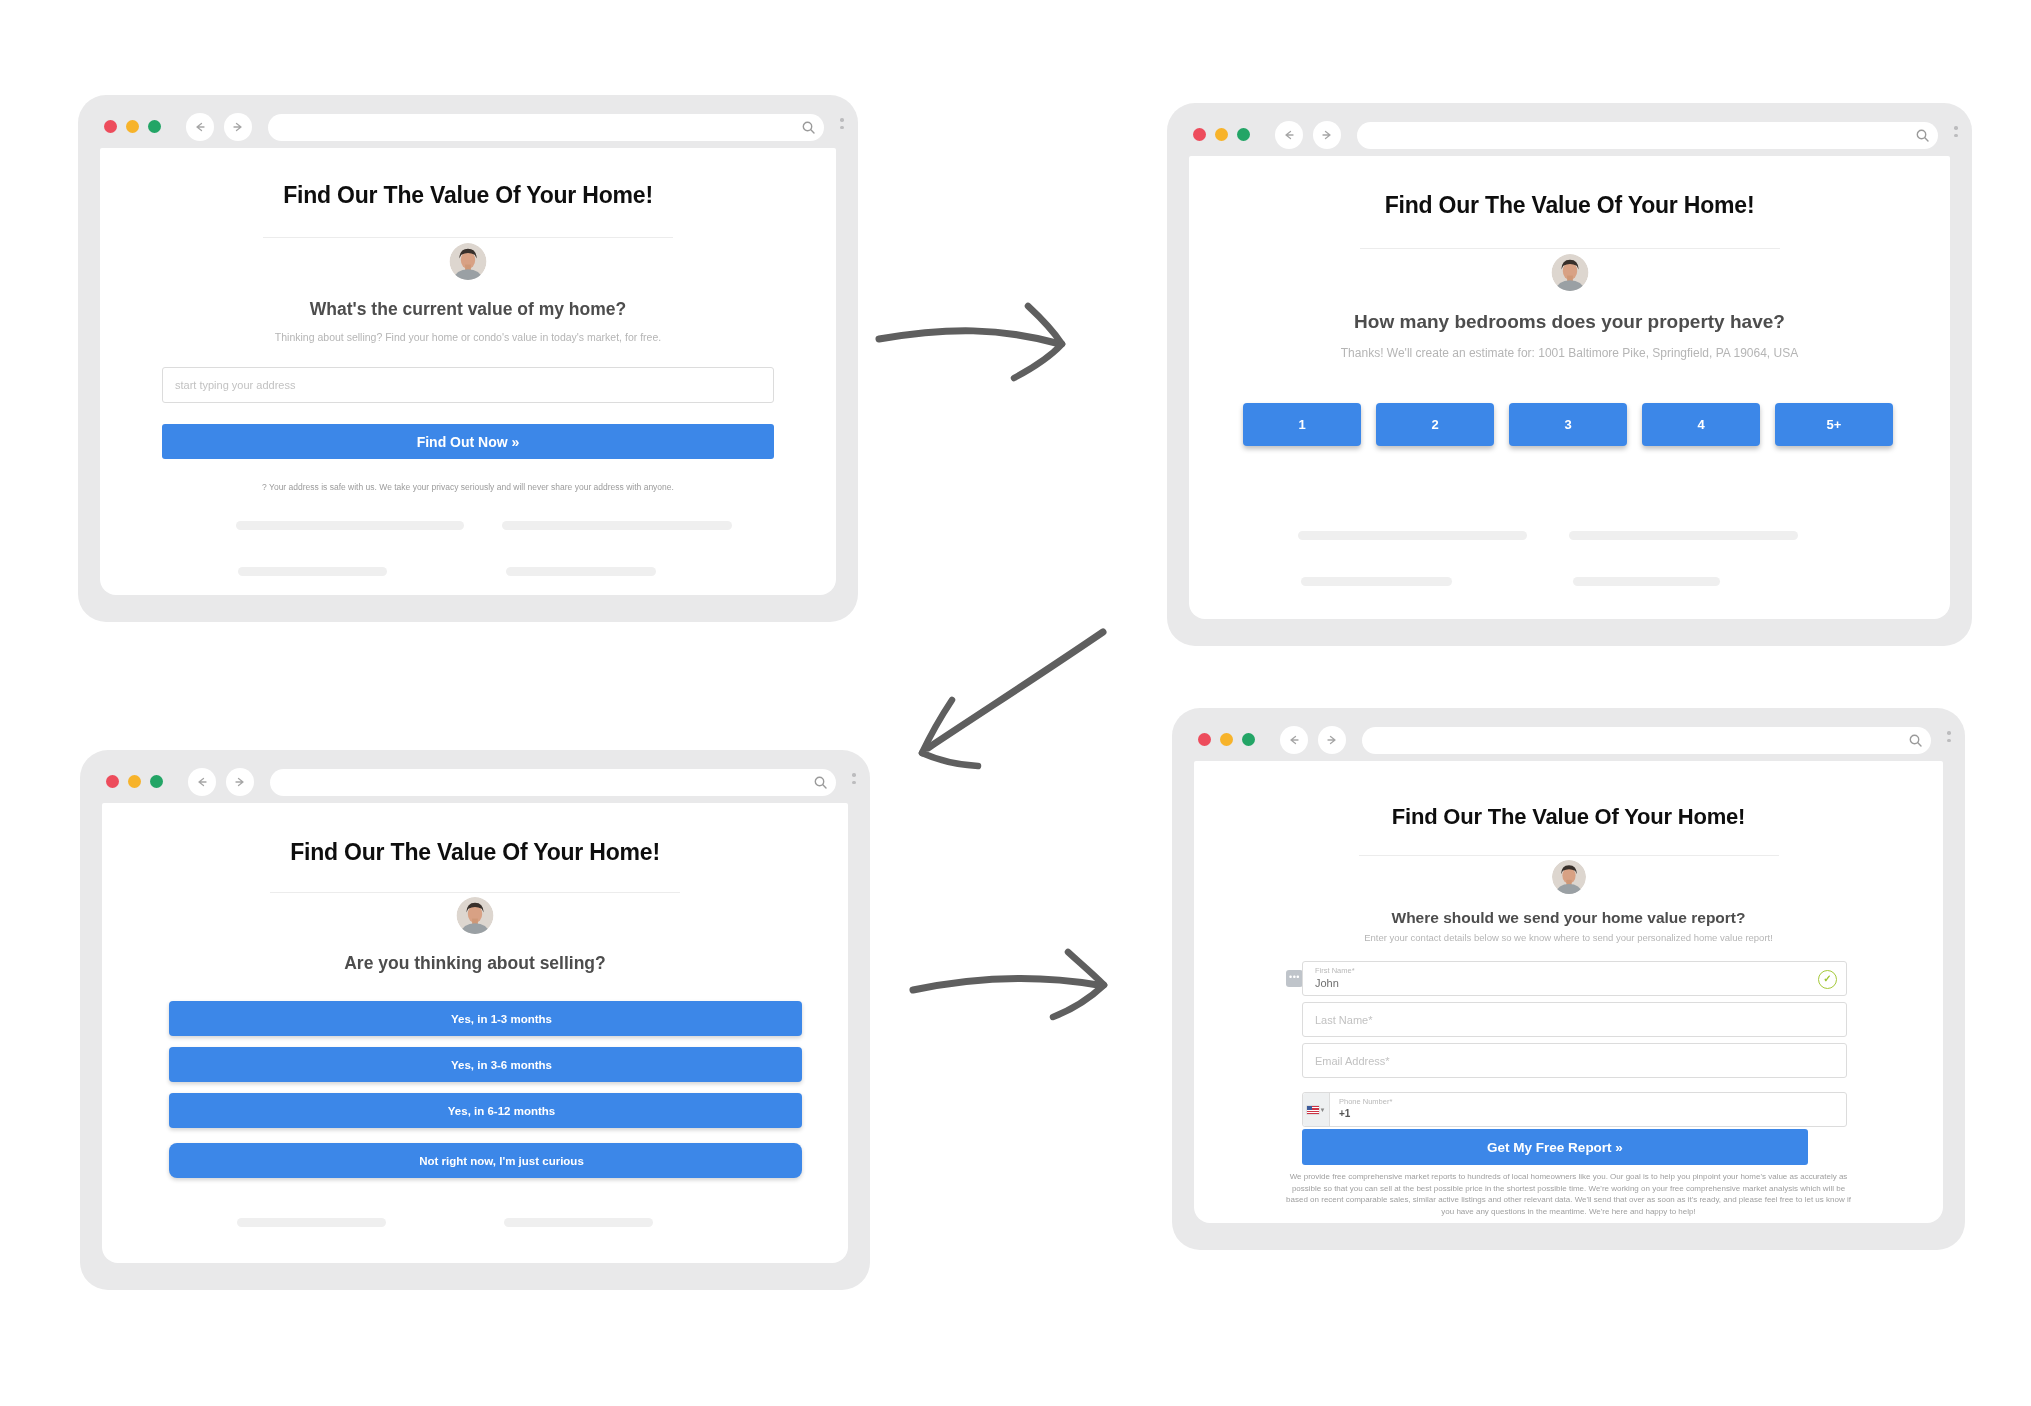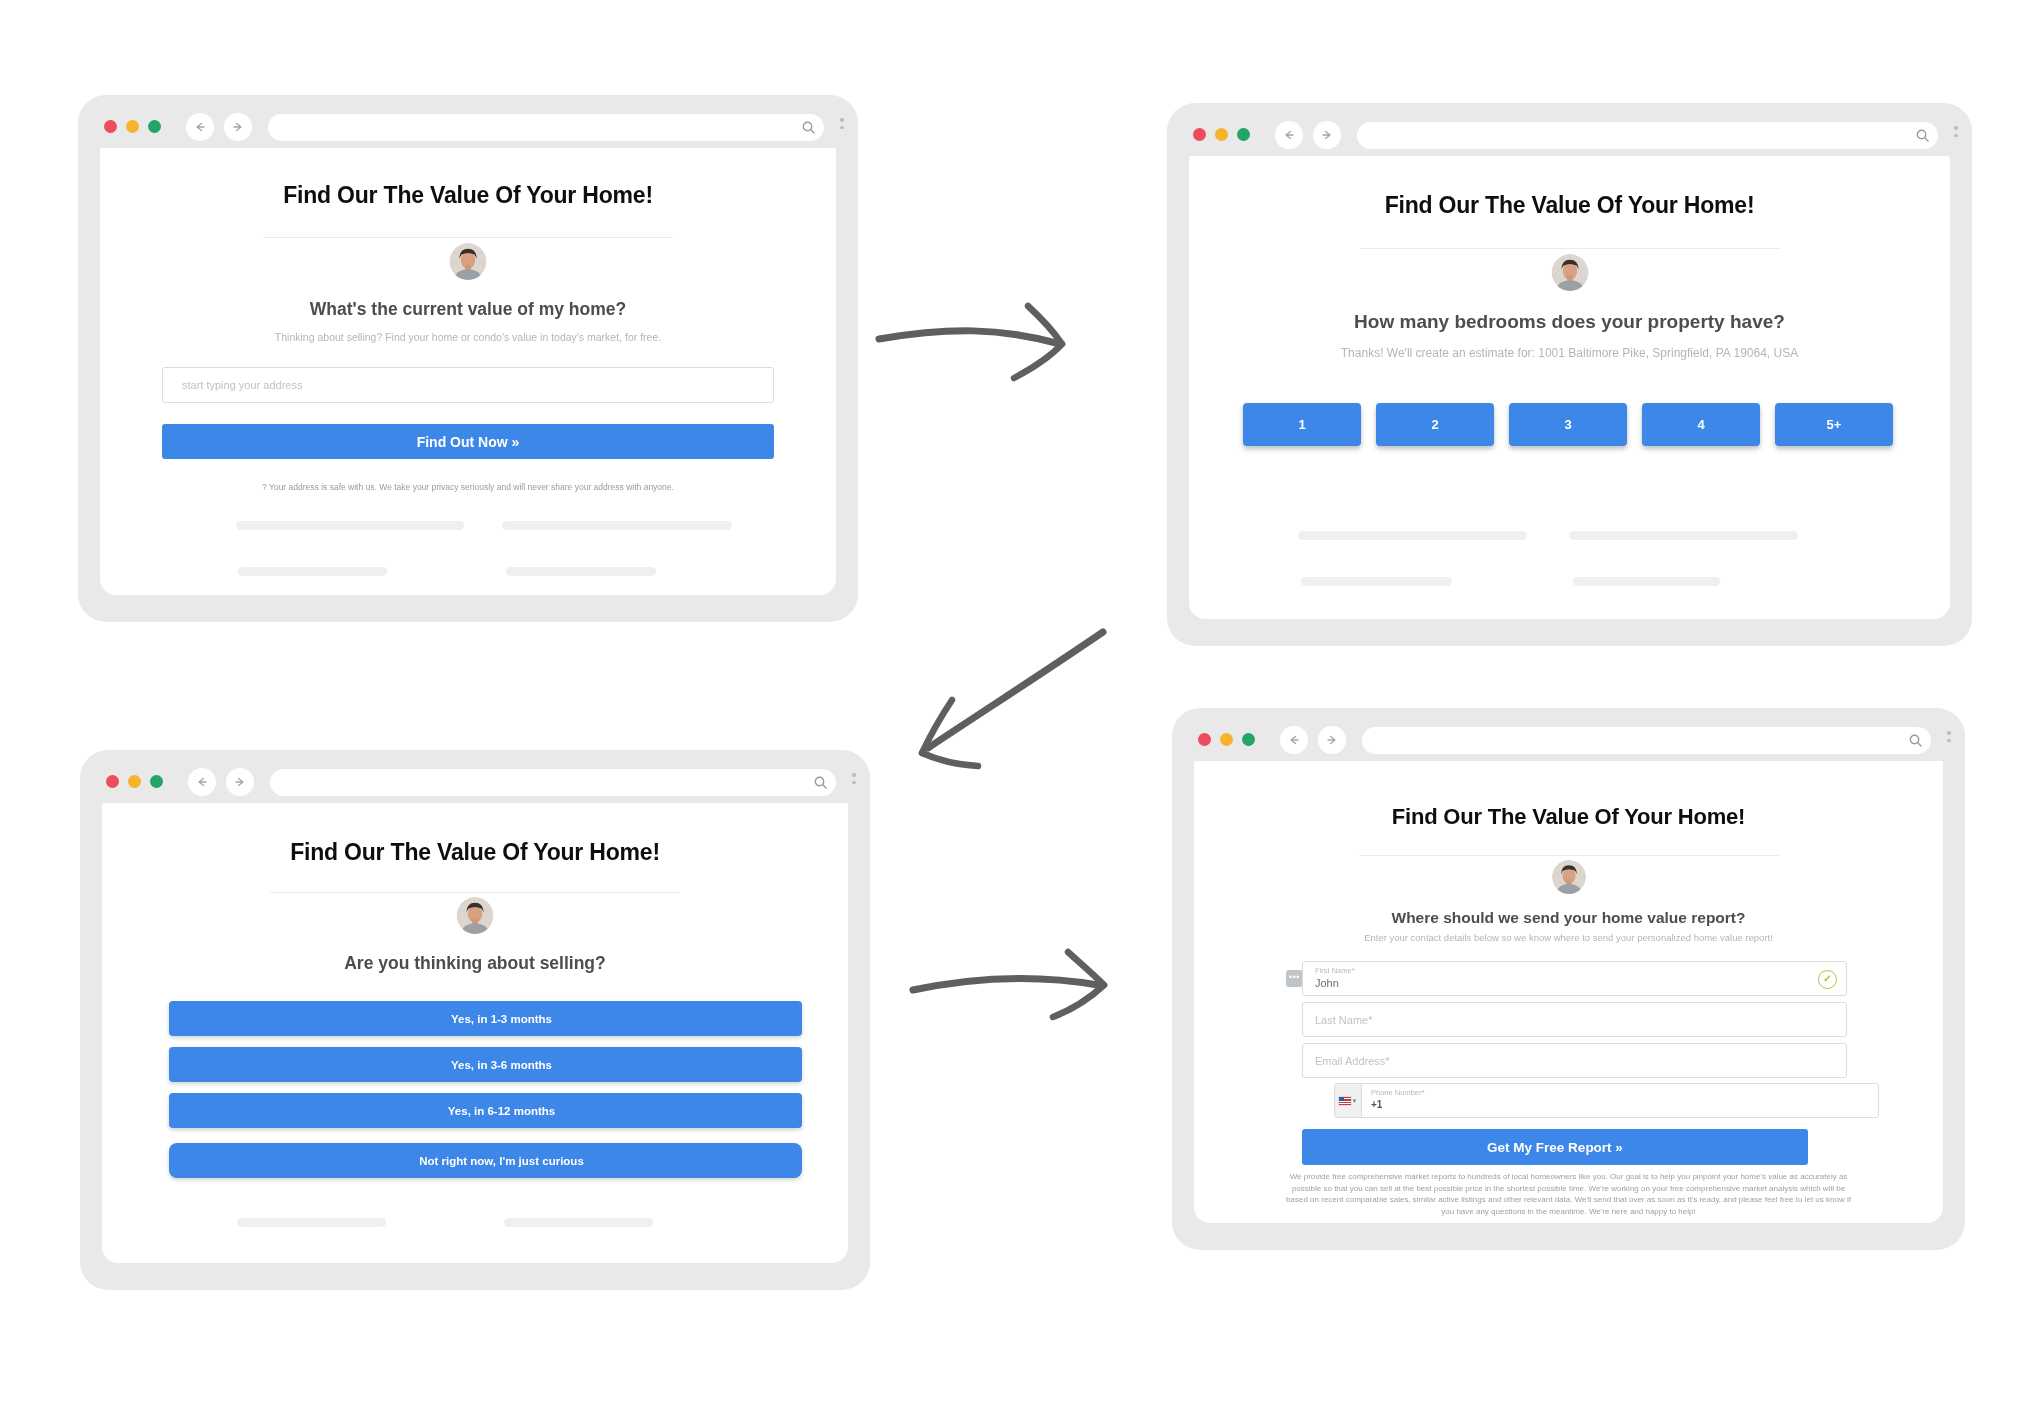--- a/index.html
+++ b/index.html
@@ -33,21 +33,21 @@
   .page-title{position:absolute;left:0;right:0;text-align:center;color:#0e0e0e;
     font-weight:700;letter-spacing:-0.2px;}
   .divider{position:absolute;left:50%;transform:translateX(-50%);height:1px;background:#ececec;}
   .avatar{position:absolute;left:50%;transform:translateX(-50%);width:37px;height:37px;border-radius:50%;overflow:hidden;}
   .question{position:absolute;left:0;right:0;text-align:center;color:#4d4d4d;font-weight:700;}
   .subtitle{position:absolute;left:0;right:0;text-align:center;color:#b5b5b5;font-weight:400;}
   .primary-btn{position:absolute;background:var(--accent);color:#fff;border:none;border-radius:3px;
     font-family:"Liberation Sans",sans-serif;font-weight:700;cursor:pointer;}
   .bar{position:absolute;height:9px;border-radius:5px;background:#efefef;}
   .text-input{position:absolute;border:1px solid #dcdcdc;border-radius:3px;background:#fff;
-    font-family:"Liberation Sans",sans-serif;color:#666;padding-left:19px;outline:none;}
+    font-family:"Liberation Sans",sans-serif;color:#666;padding-left:12px;outline:none;}
   .text-input::placeholder{color:#c2c2c2;}
 
   
   .w1{left:78px;top:95px;width:780px;height:527px;}
   .w1 .page-title{top:34px;font-size:23px;}
   .w1 .divider{top:89px;width:410px;}
   .w1 .avatar{top:95px;}
   .w1 .question{top:151px;font-size:17.5px;}
   .w1 .subtitle{top:183px;font-size:10.5px;font-weight:400;}
   .w1 .text-input{left:62px;top:219px;width:612px;height:36px;font-size:11px;}
@@ -76,21 +76,21 @@
   .w3 .opt1{top:198px;} .w3 .opt2{top:244px;} .w3 .opt3{top:290px;} .w3 .opt4{top:340px;border-radius:8px;}
 
   
   .w4{left:1172px;top:708px;width:793px;height:542px;}
   .w4 .page-title{top:43px;font-size:22px;}
   .w4 .divider{top:94px;width:420px;}
   .w4 .avatar{top:99px;width:34px;height:34px;}
   .w4 .question{top:148px;font-size:15.5px;}
   .w4 .subtitle{top:171px;font-size:9.5px;font-weight:400;}
   .w4 .field{position:absolute;left:108px;width:545px;height:35px;border:1px solid #dcdcdc;border-radius:3px;background:#fff;}
-  .w4 .f1{top:200px;} .w4 .f2{top:241px;} .w4 .f3{top:282px;} .w4 .f4{top:322px;margin-left:32px;}
+  .w4 .f1{top:200px;} .w4 .f2{top:241px;} .w4 .f3{top:282px;} .w4 .f4{top:331px;}
   .w4 .field .flabel{position:absolute;left:12px;top:4px;font-size:7.5px;color:#b9b9b9;}
   .w4 .field .fvalue{position:absolute;left:12px;top:15px;font-size:11px;color:#6e6e6e;}
   .w4 .field.text-input{padding-left:12px;font-size:11px;}
   .w4 .check{position:absolute;right:9px;top:8px;width:19px;height:19px;border-radius:50%;
     border:1.5px solid var(--check-green);color:#9cc42e;font-size:10px;line-height:16px;text-align:center;font-weight:700;}
   .w4 .lead-icon{position:absolute;left:92px;top:209px;width:17px;height:17px;border-radius:3px;background:#bfc4ca;
     color:#fff;font-size:9px;line-height:15px;text-align:center;letter-spacing:0.5px;}
   .w4 .phone-addon{position:absolute;left:0;top:0;bottom:0;width:27px;background:#eef0f1;
     border-right:1px solid #ddd;border-radius:3px 0 0 3px;display:flex;align-items:center;justify-content:center;gap:1px;}
   .w4 .usflag{width:12px;height:8px;position:relative;

